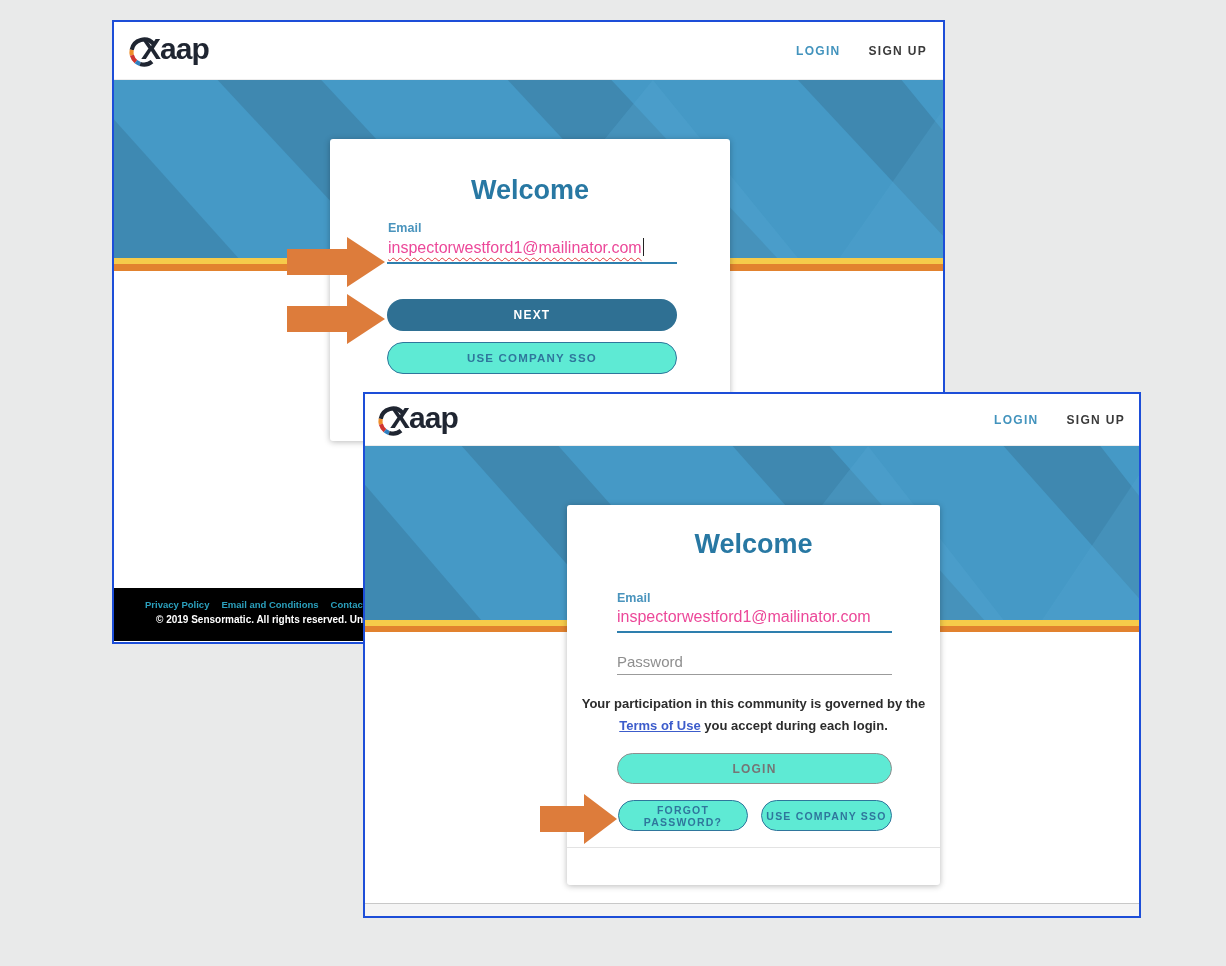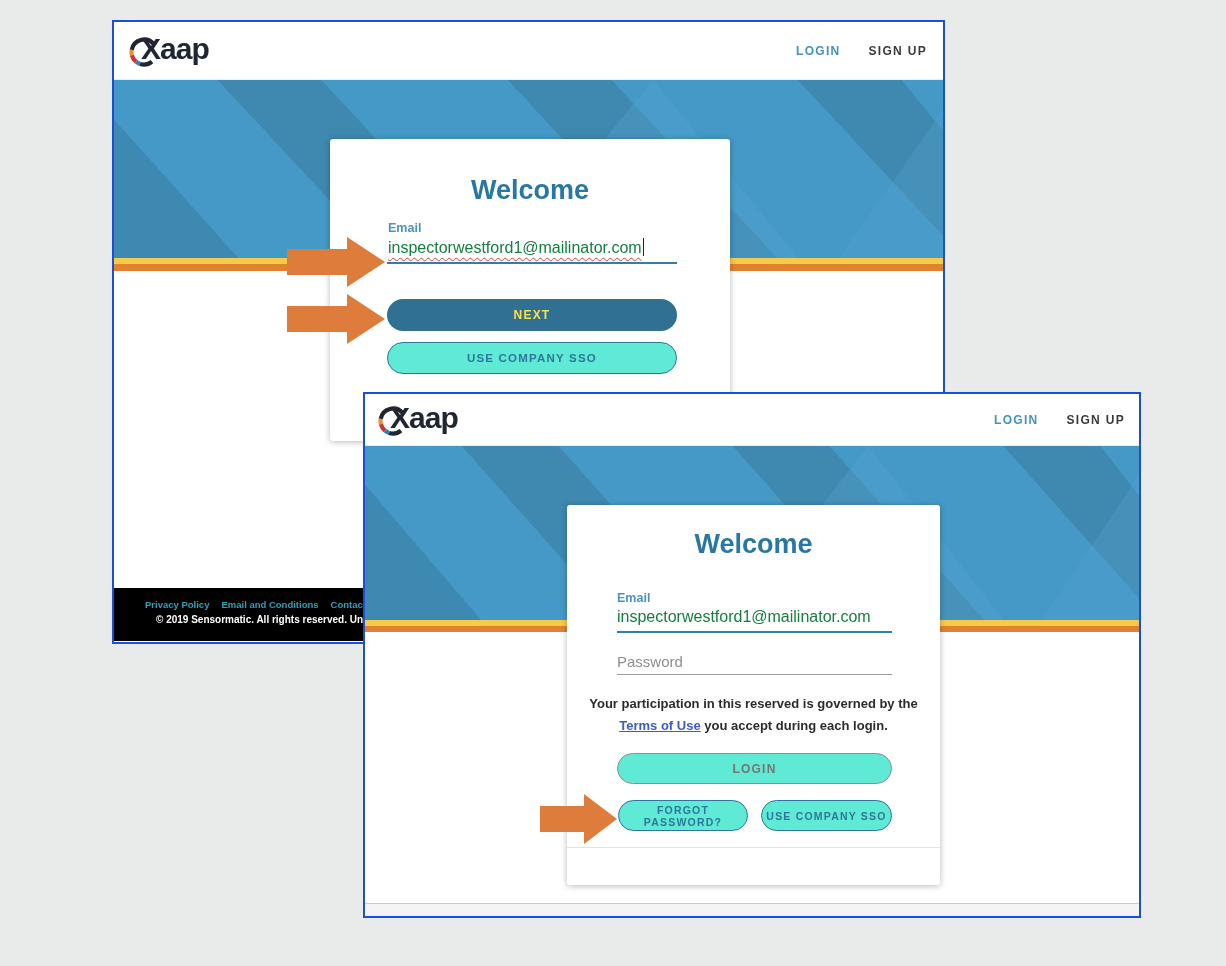--- a/index.html
+++ b/index.html
@@ -43,32 +43,32 @@
   
   .card { position:absolute; background:#fff; border-radius:3px; z-index:2;
           box-shadow:0 1px 6px rgba(0,0,0,.28); }
   .card1 { left:216px; top:117px; width:400px; height:302px; }
   .card2 { left:202px; top:111px; width:373px; height:380px; }
   .card h1 { position:absolute; left:0; right:0; text-align:center;
              font-size:27px; font-weight:700; color:#2878a3; }
   .card1 h1 { top:36px; } .card2 h1 { top:24px; }
 
   .flabel { position:absolute; font-size:12.5px; font-weight:600; color:#4a94bd; }
-  .fvalue { position:absolute; font-size:16px; color:#15803d; cursor:text; }
+  .fvalue { position:absolute; font-size:16px; color:#ec4899; cursor:text; }
   .wavy { text-decoration:underline; text-decoration-style:wavy;
           text-decoration-color:#e03b3b; text-decoration-thickness:1px;
           text-underline-offset:4px; }
   .caret { display:inline-block; width:1.5px; height:18px; background:#222;
            vertical-align:text-bottom; margin-left:1px; }
   .uline { position:absolute; height:2px; background:#2e7fae; }
 
   .pill { position:absolute; border-radius:17px; font-weight:700; cursor:pointer;
           letter-spacing:1.2px; display:flex; align-items:center; justify-content:center;
           background:#5eead4; font-family:inherit; }
-  .pill.solid { background:#2f7093; color:#fde047; border:none; font-size:12px; }
+  .pill.solid { background:#2f7093; color:#ffffff; border:none; font-size:12px; }
   .pill.teal  { border:1.6px solid #2f769c; color:#2f769c; }
   .pill.gray  { border:1.4px solid #8f8f8f; color:#757575; font-size:12px; }
 
   
   .card1 .flabel { left:58px; top:82px; }
   .card1 .fvalue { left:58px; top:99px; }
   .card1 .uline  { left:57px; top:123px; width:290px; }
   .card1 .next   { left:57px; top:160px; width:290px; height:32px; }
   .card1 .sso    { left:57px; top:203px; width:290px; height:32px; font-size:11.5px; }
 
@@ -202,21 +202,21 @@
     <div class="stripe orange"></div>
   </div>
 
   <div class="card card2">
     <h1>Welcome</h1>
     <label class="flabel">Email</label>
     <div class="fvalue"><span>inspectorwestford1@mailinator.com</span></div>
     <div class="uline"></div>
     <input class="pwd" type="password" placeholder="Password" style="">
     <div class="terms">
-      <span>Your participation in this reserved is governed by the</span><br>
+      <span>Your participation in this community is governed by the</span><br>
       <a>Terms of Use</a>
       <span>you accept during each login.</span>
     </div>
     <button class="pill gray loginbtn">LOGIN</button>
     <button class="pill teal forgot">FORGOT PASSWORD?</button>
     <button class="pill teal sso2">USE COMPANY SSO</button>
     <div class="divider"></div>
   </div>
 
   <div class="bstrip"></div>

